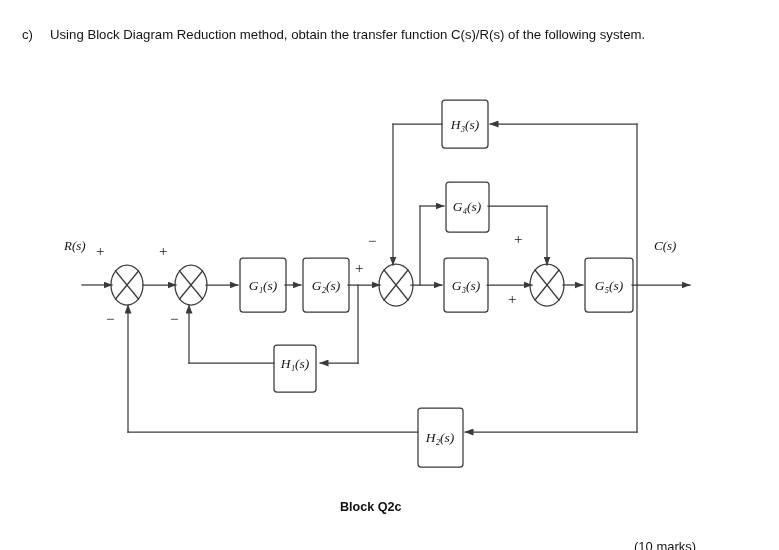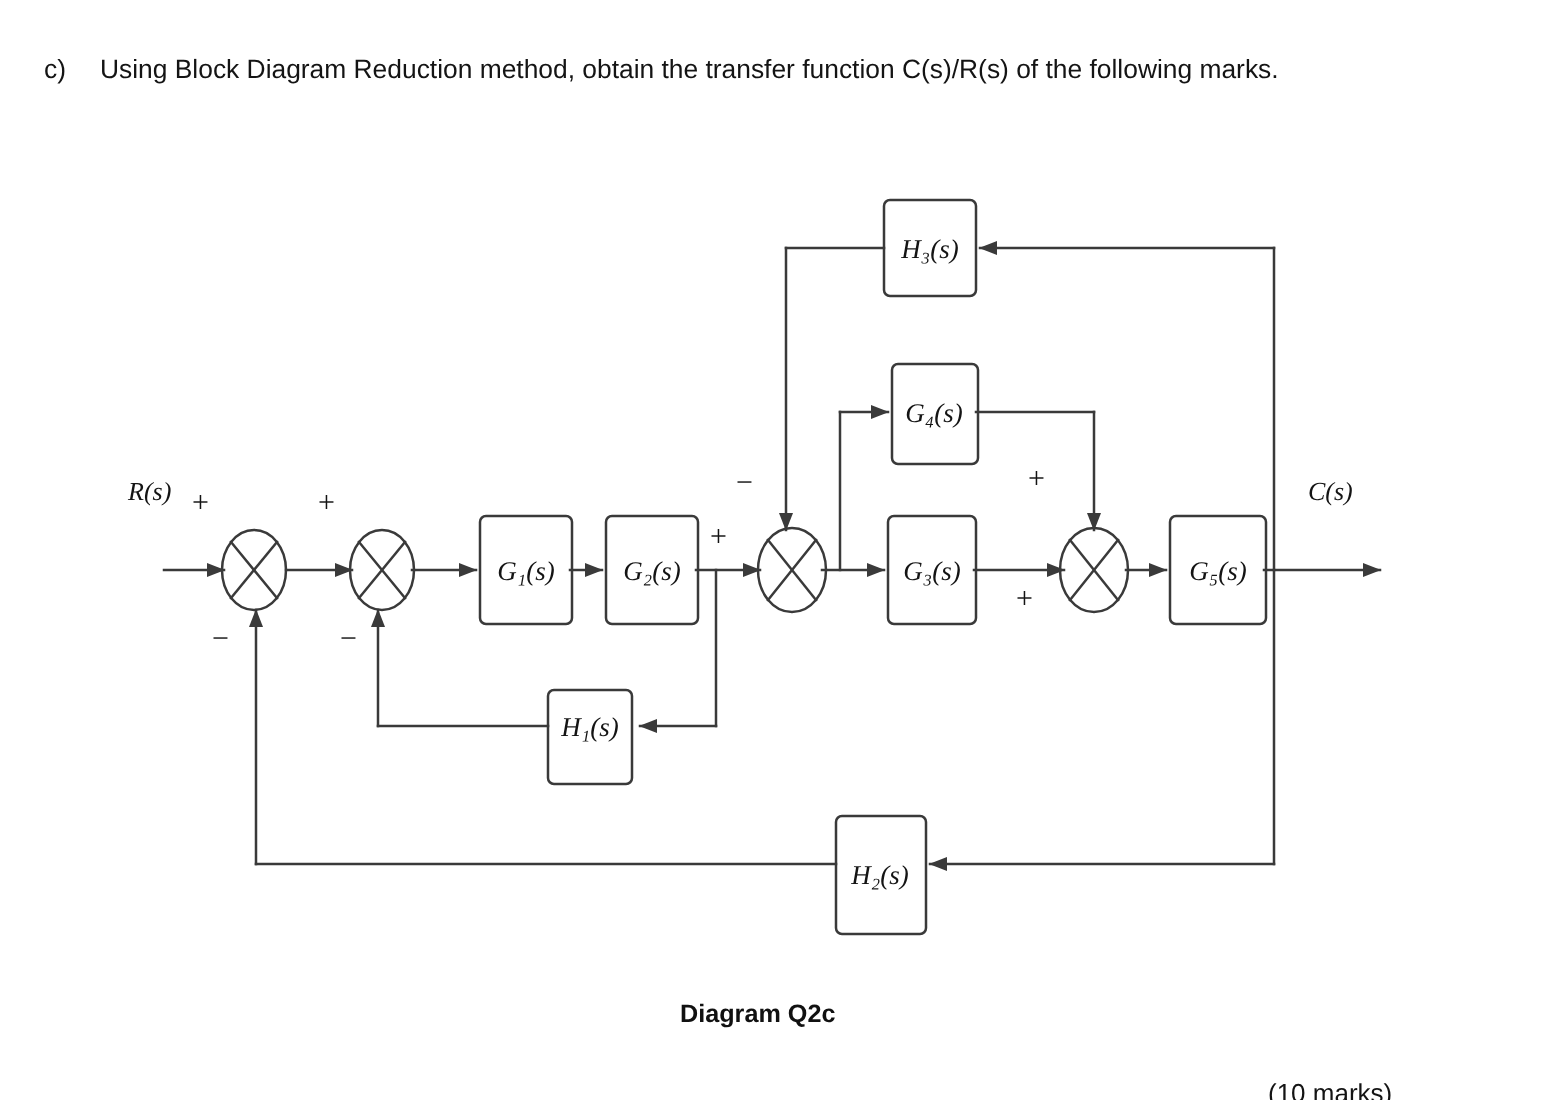--- a/index.html
+++ b/index.html
@@ -77,21 +77,21 @@
     top: 539px;
     font-size: 13px;
     color: #141414;
   }
 </style>
 </head>
 <body>
 
 <div id="question-block">
   <span class="q-label">c)</span>
-  <span class="q-text">Using Block Diagram Reduction method, obtain the transfer function C(s)/R(s) of the following marks.</span>
+  <span class="q-text">Using Block Diagram Reduction method, obtain the transfer function C(s)/R(s) of the following system.</span>
 </div>
 
 <div id="diagram-wrap">
 <svg id="diagram-svg" width="779" height="400" viewBox="0 0 779 400" xmlns="http://www.w3.org/2000/svg">
   <defs>
     <marker id="arrow" markerWidth="9" markerHeight="7" refX="8.5" refY="3.5" orient="auto" markerUnits="userSpaceOnUse">
       <path d="M0,0 L9,3.5 L0,7 z" fill="#3a3a3a"></path>
     </marker>
   </defs>
 
@@ -182,14 +182,14 @@
   <text class="sign-label" x="106" y="246">−</text>
   <text class="sign-label" x="159" y="178">+</text>
   <text class="sign-label" x="170" y="246">−</text>
   <text class="sign-label" x="368" y="168">−</text>
   <text class="sign-label" x="355" y="195">+</text>
   <text class="sign-label" x="514" y="166">+</text>
   <text class="sign-label" x="508" y="226">+</text>
 </svg>
 </div>
 
-<div id="figure-caption">Diagram Q2c</div>
+<div id="figure-caption">Block Q2c</div>
 <div id="marks-label">(10 marks)</div>
 
 </body></html>

